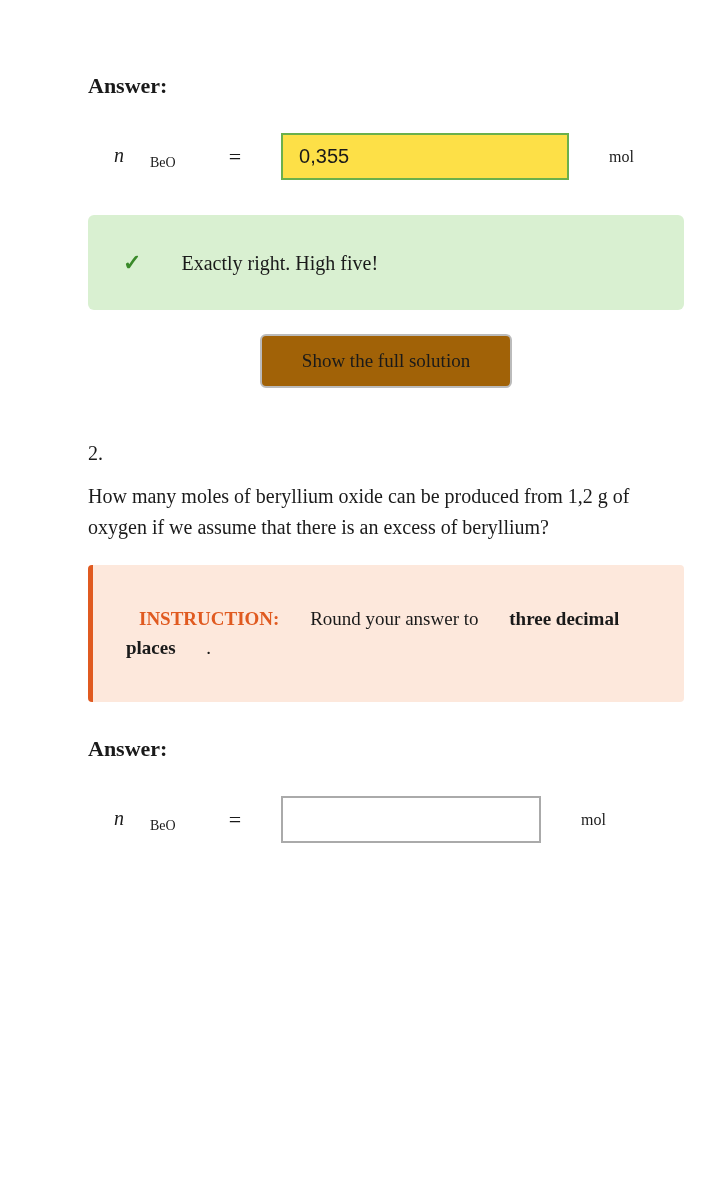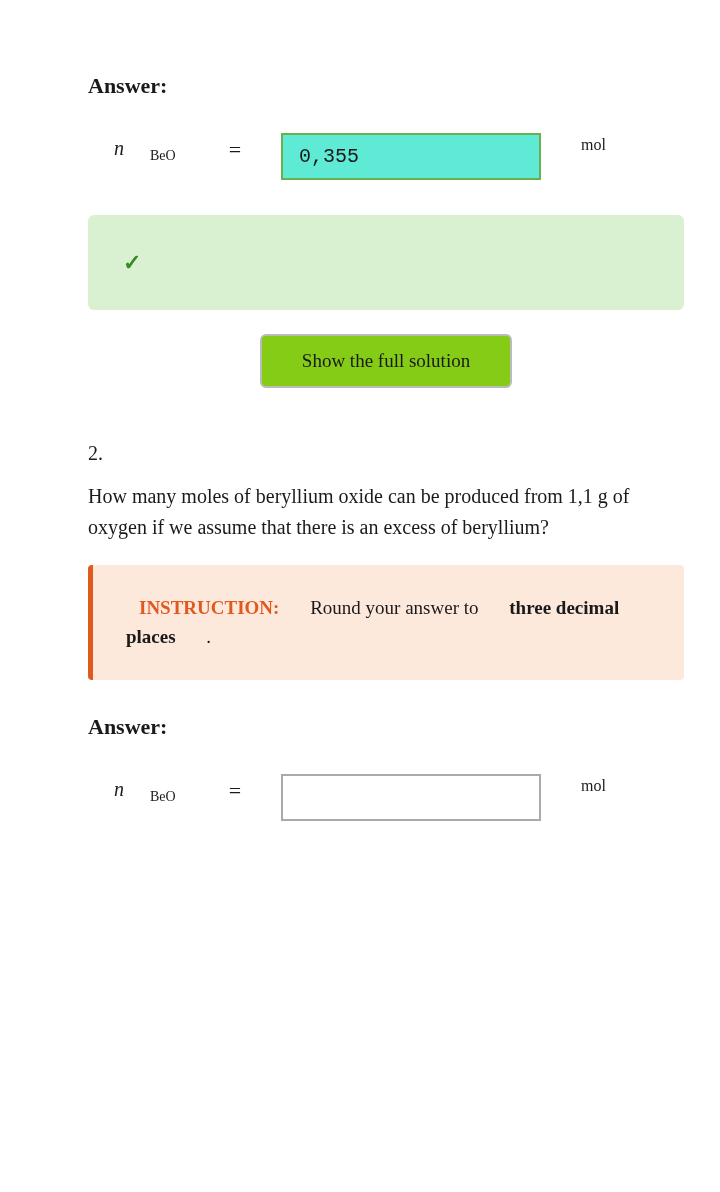--- a/index.html
+++ b/index.html
@@ -24,45 +24,46 @@
     }
 
     .answer-label {
       font-weight: bold;
       font-size: 22px;
       margin-bottom: 18px;
     }
 
     .equation-row {
       display: flex;
+      align-items: center;
       gap: 14px;
       margin-bottom: 22px;
     }
 
     .equation-lhs {
       font-size: 20px;
       white-space: nowrap;
     }
 
     .equation-lhs sub {
       font-size: 14px;
     }
 
     .equals-sign {
       font-size: 22px;
       font-weight: normal;
     }
 
     .answer-input {
       border: 2px solid #6ab04c;
-      background-color: #5eead4;
+      background-color: #fde047;
       padding: 10px 16px;
       font-size: 20px;
-      width: 260px;
-      font-family: Liberation Mono, monospace;
+      width: 288px;
+      font-family: Liberation Sans, sans-serif;
       color: #1a1a1a;
       outline: none;
     }
 
     .answer-input-empty {
       border: 2px solid #aaa;
       background-color: #ffffff;
       padding: 10px 16px;
       font-size: 20px;
       width: 260px;
@@ -93,21 +94,21 @@
 
     .success-text {
       font-size: 20px;
       color: #1a1a1a;
     }
 
     .show-solution-btn {
       display: block;
       margin: 0 auto 50px auto;
       border: 2px solid #bbbbbb;
-      background-color: #84cc16;
+      background-color: #a16207;
       border-radius: 6px;
       padding: 14px 40px;
       font-size: 19px;
       font-family: Georgia, 'Times New Roman', serif;
       cursor: pointer;
       color: #1a1a1a;
     }
 
     .question-number {
       font-size: 20px;
@@ -117,21 +118,21 @@
     .question-text {
       font-size: 20px;
       line-height: 1.55;
       margin-bottom: 22px;
     }
 
     .instruction-box {
       background-color: #fde8dc;
       border-left: 5px solid #e05a20;
       border-radius: 4px;
-      padding: 16px 20px;
+      padding: 27px 20px;
       margin-bottom: 30px;
     }
 
     .instruction-text {
       font-size: 19px;
       line-height: 1.5;
       color: #1a1a1a;
     }
 
     .instruction-keyword {
@@ -154,31 +155,32 @@
     <span class="equation-lhs">
       <i>n</i><sub>BeO</sub>
     </span>
     <span class="equals-sign">=</span>
     <input class="answer-input" type="text" value="0,355" readonly="" style="">
     <span class="unit-label">mol</span>
   </div>
 
   <div class="success-banner">
     <span class="check-icon">✓</span>
+    <span class="success-text">Exactly right. High five!</span>
   </div>
 
   <button class="show-solution-btn">Show the full solution</button>
 
 </div>
 
 <div class="section">
 
   <div class="question-number">2.</div>
 
-  <div class="question-text">How many moles of beryllium oxide can be produced from 1,1 g of oxygen if we assume that there is an excess of beryllium?</div>
+  <div class="question-text">How many moles of beryllium oxide can be produced from 1,2 g of oxygen if we assume that there is an excess of beryllium?</div>
 
   <div class="instruction-box">
     <div class="instruction-text">
       <span class="instruction-keyword">INSTRUCTION:</span>
       <span> Round your answer to </span>
       <span class="instruction-bold">three decimal places</span>
       <span>.</span>
     </div>
   </div>
 

